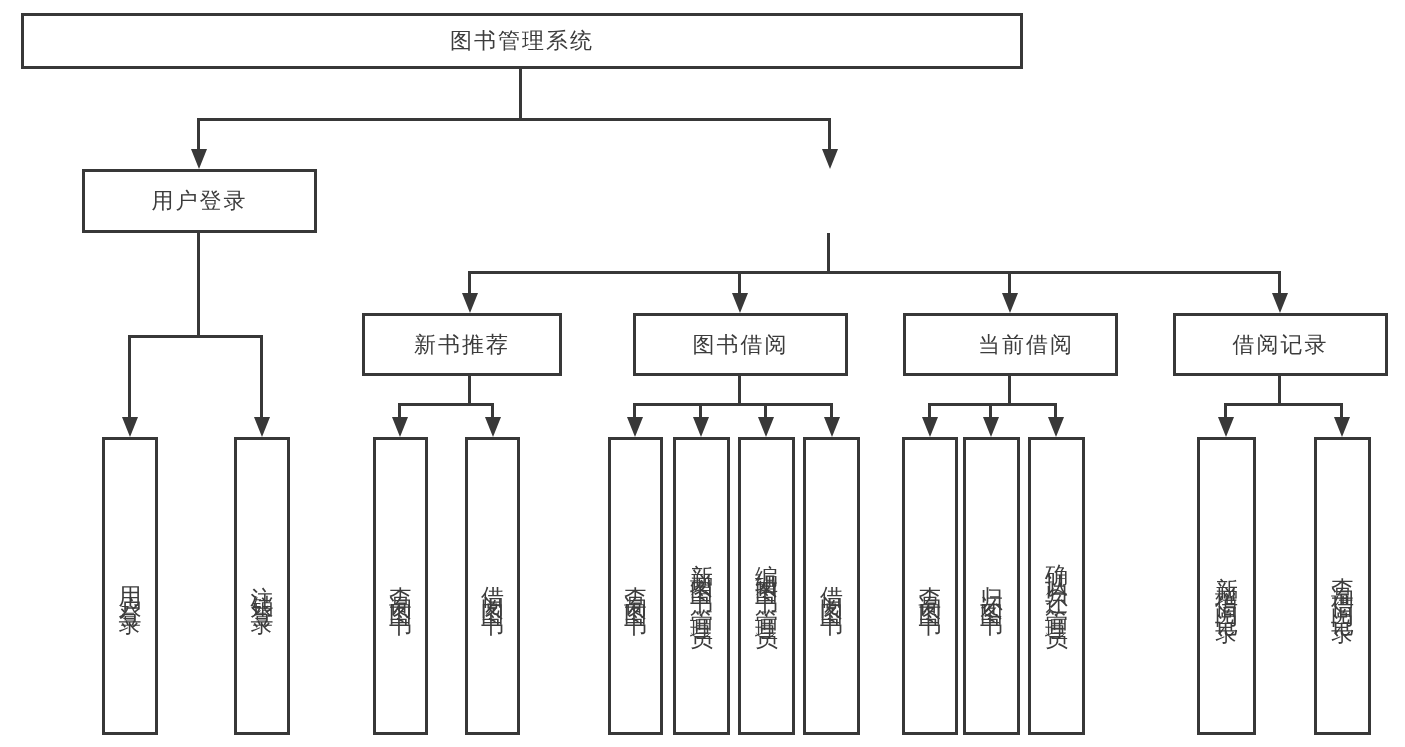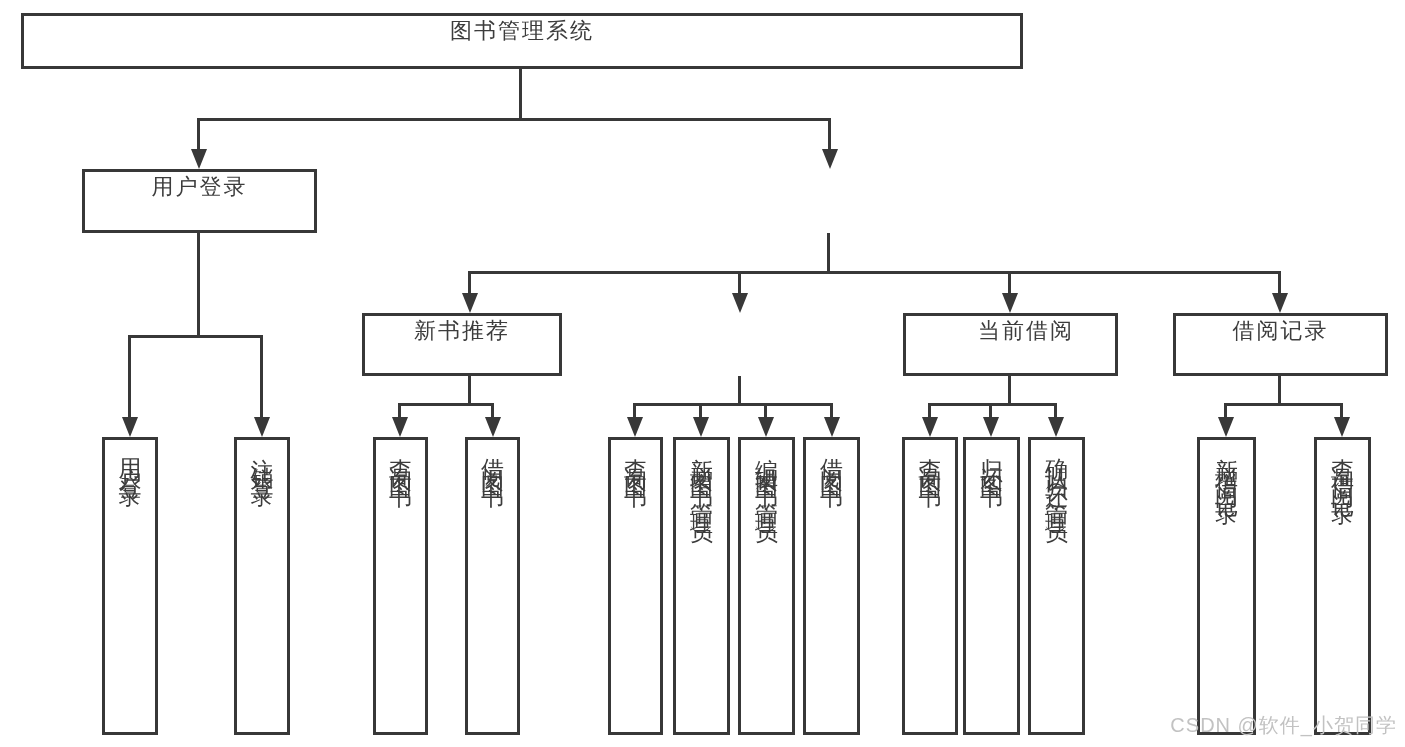--- a/index.html
+++ b/index.html
@@ -14,21 +14,21 @@
     position:relative;
     width:1405px;height:747px;
     background:var(--bg);
     overflow:hidden;
   }
   .box{
     position:absolute;
     box-sizing:border-box;
     border:3px solid var(--line);
     background:#fff;
-    display:flex;justify-content:center;
+    display:flex;align-items:center;justify-content:center;
     color:var(--text);
   }
   .hlabel{
     font-size:22px;
     letter-spacing:2px;
     white-space:nowrap;
     color:var(--text);
   }
   .leaf span.vlabel{
     writing-mode:vertical-rl;
@@ -90,20 +90,23 @@
   <div class="line-v" style="left:738px;top:271px;height:28px;"></div>
   <div class="line-v" style="left:1008px;top:271px;height:28px;"></div>
   <div class="line-v" style="left:1278px;top:271px;height:28px;"></div>
   <div class="arrow" style="left:462px;top:293px;"></div>
   <div class="arrow" style="left:732px;top:293px;"></div>
   <div class="arrow" style="left:1002px;top:293px;"></div>
   <div class="arrow" style="left:1272px;top:293px;"></div>
 
   <div class="box" style="left:362px;top:313px;width:200px;height:63px;">
     <span class="hlabel">新书推荐</span>
+  </div>
+  <div class="box" style="left:633px;top:313px;width:215px;height:63px;">
+    <span class="hlabel">图书借阅</span>
   </div>
   <div class="box" style="left:903px;top:313px;width:215px;height:63px;padding-left:31px;">
     <span class="hlabel">当前借阅</span>
   </div>
   <div class="box" style="left:1173px;top:313px;width:215px;height:63px;">
     <span class="hlabel">借阅记录</span>
   </div>
 
   <div class="line-v" style="left:468px;top:376px;height:27px;"></div>
   <div class="line-h" style="left:398px;top:403px;width:96px;"></div>
@@ -176,15 +179,14 @@
     <span class="vlabel">确认归还（管理员）</span>
   </div>
 
   <div class="box leaf" style="left:1197px;top:437px;width:59px;height:298px;">
     <span class="vlabel">新增借阅记录</span>
   </div>
   <div class="box leaf" style="left:1314px;top:437px;width:57px;height:298px;">
     <span class="vlabel">查询借阅记录</span>
   </div>
 
-  <div class="watermark">CSDN @软件_小贺同学</div>
 
 </div>
 
 </body></html>

